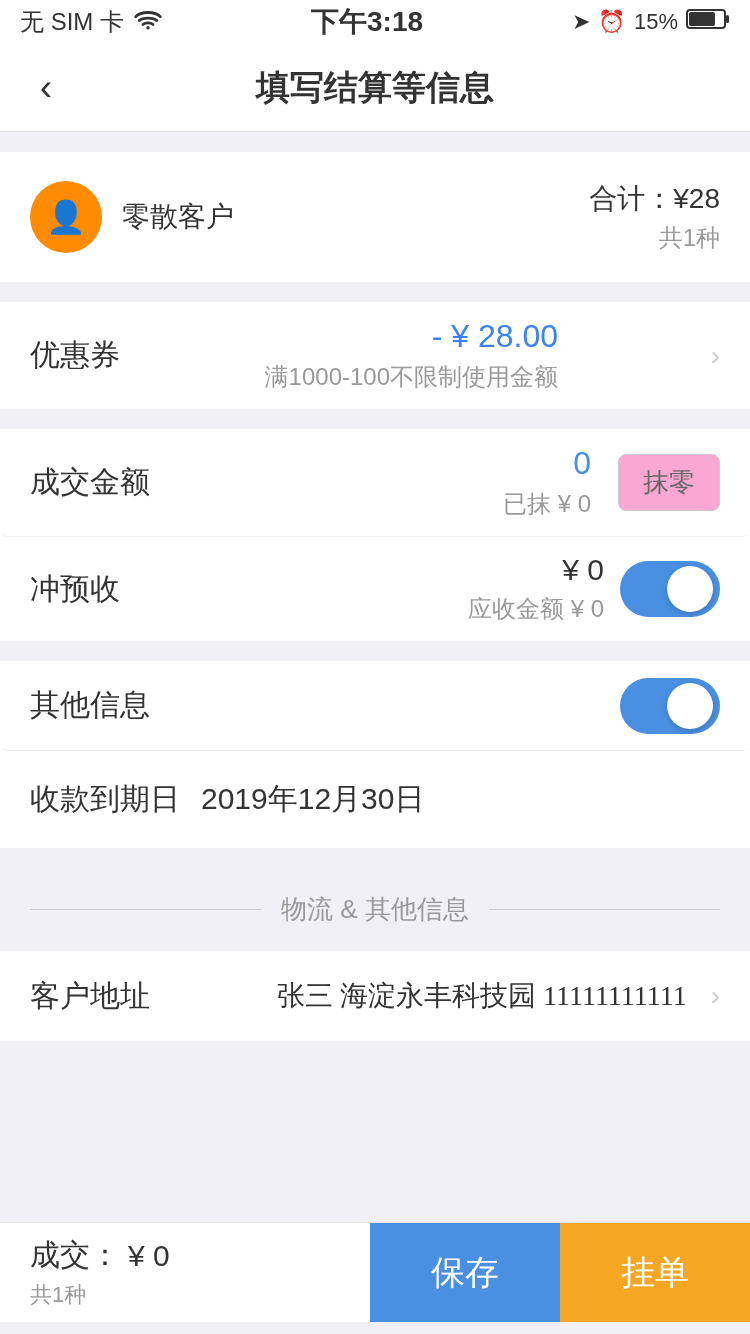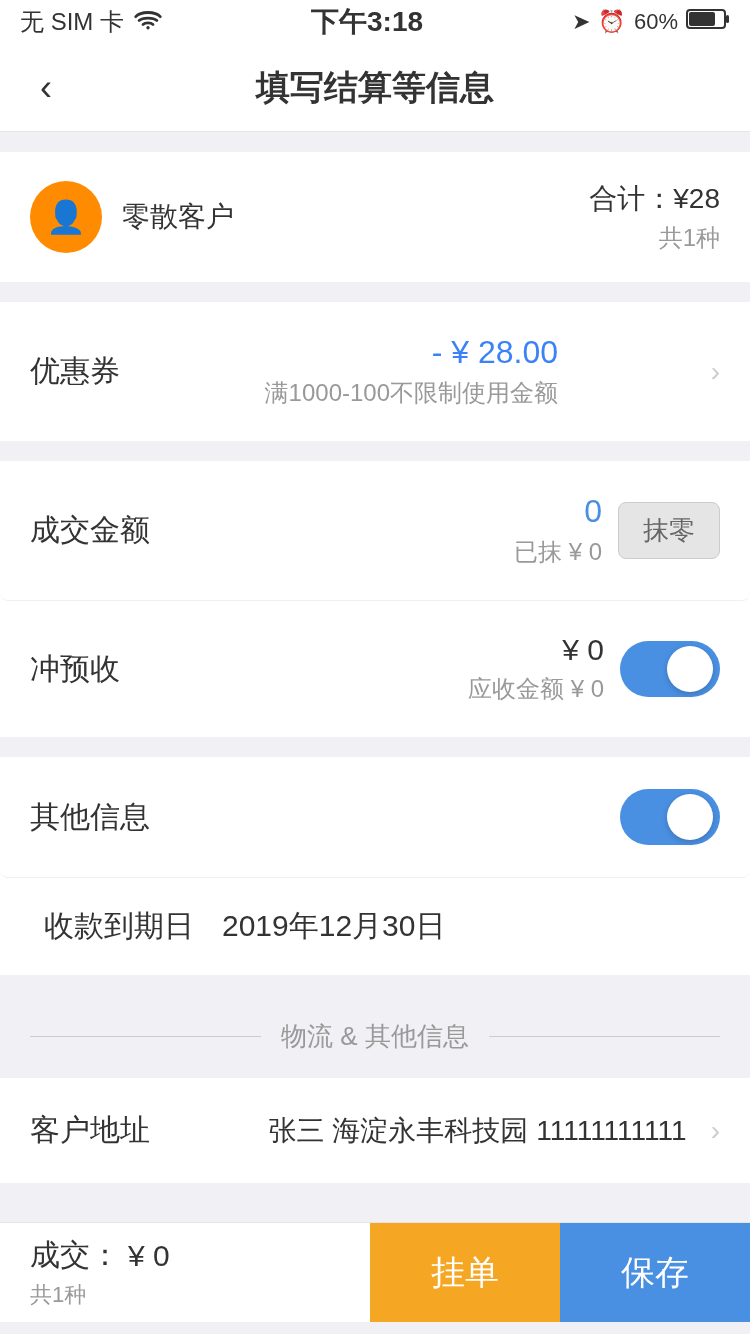--- a/index.html
+++ b/index.html
@@ -80,21 +80,21 @@
     .customer-name { font-size: 28px; color: #333; }
     .customer-right { text-align: right; }
     .total-amount { font-size: 28px; color: #333; font-weight: 500; }
     .total-count { font-size: 24px; color: #999; margin-top: 4px; }
 
     
     .row-item {
       display: flex;
       align-items: center;
       justify-content: space-between;
-      padding: 32px 30px;
+      padding: 16px 30px;
       border-bottom: 1px solid #f0f0f0;
       min-height: 90px;
       border-radius: 8px;
     }
     .row-item:last-child { border-bottom: none; }
     .row-label { font-size: 30px; color: #333; }
     .row-value-wrap { display: flex; align-items: center; gap: 16px; }
     .row-value { font-size: 30px; color: #333; text-align: right; }
     .row-value.discount { color: #3b82f6; font-size: 32px; font-weight: 500; }
     .row-sub { font-size: 24px; color: #999; margin-top: 6px; text-align: right; }
@@ -109,22 +109,23 @@
       text-align: right;
     }
 
     
     .round-btn {
       border: 1.5px solid #ccc;
       border-radius: 8px;
       padding: 10px 24px;
       font-size: 26px;
       color: #666;
-      background: #e5e5e5;
+      background: #f9a8d4;
       cursor: pointer;
+      margin-left: 11px;
     }
 
     
     .toggle {
       width: 100px;
       height: 56px;
       border-radius: 28px;
       background: #4a90e2;
       position: relative;
       cursor: pointer;
@@ -158,22 +159,22 @@
     }
     .logistics-header-text {
       font-size: 26px;
       color: #999;
     }
 
     
     .due-date-row {
       display: flex;
       align-items: flex-end;
-      padding: 28px 44px;
-      gap: 28px;
+      padding: 28px 30px;
+      gap: 21px;
     }
     .due-date-label { font-size: 30px; color: #333; }
     .due-date-value { font-size: 30px; color: #333; }
 
     
     .bottom-bar {
       position: fixed;
       bottom: 12px;
       left: 0;
       width: 750px;
@@ -226,21 +227,21 @@
         <path d="M4 9.5 C7 6.5 17 6.5 20 9.5"></path>
         <path d="M7.5 13 C9.5 11 14.5 11 16.5 13"></path>
         <circle cx="12" cy="16" r="1.5" fill="#333" stroke="none"></circle>
       </svg>
     </span>
   </div>
   <div style="font-size:28px;font-weight:600;">下午3:18</div>
   <div class="status-right">
     <span style="font-size:22px;">➤</span>
     <span style="font-size:22px;">⏰</span>
-    <span>60%</span>
+    <span>15%</span>
     <span>
       <svg width="44" height="22" viewBox="0 0 44 22">
         <rect x="1" y="2" width="38" height="18" rx="3" ry="3" stroke="#333" stroke-width="2" fill="none"></rect>
         <rect x="3" y="4" width="26" height="14" rx="2" ry="2" fill="#333"></rect>
         <rect x="40" y="7" width="3" height="8" rx="1.5" fill="#333"></rect>
       </svg>
     </span>
   </div>
 </div>
 
@@ -319,31 +320,31 @@
   <div class="section">
     <div class="logistics-header">
       <div class="logistics-header-line"></div>
       <span class="logistics-header-text">物流 &amp; 其他信息</span>
       <div class="logistics-header-line"></div>
     </div>
 
     <div class="row-item">
       <span class="row-label">客户地址</span>
       <div class="row-value-wrap">
-        <span class="row-value" style="font-size:28px; color:#333;">张三 海淀永丰科技园 11111111111</span>
+        <span class="row-value" style="font-size:28px; color:#333;font-family:Liberation Serif, serif;">张三 海淀永丰科技园 11111111111</span>
         <span class="chevron-icon">›</span>
       </div>
     </div>
   </div>
 
 </div>
 
 <div class="bottom-bar">
   <div class="bottom-info">
     <div class="bottom-info-main">
       <span>成交：</span>
       <span>¥ 0</span>
     </div>
     <div class="bottom-info-sub">共1种</div>
   </div>
+  <div class="bottom-btn btn-save">保存</div>
   <div class="bottom-btn btn-hold">挂单</div>
-  <div class="bottom-btn btn-save">保存</div>
 </div>
 
 </body></html>

